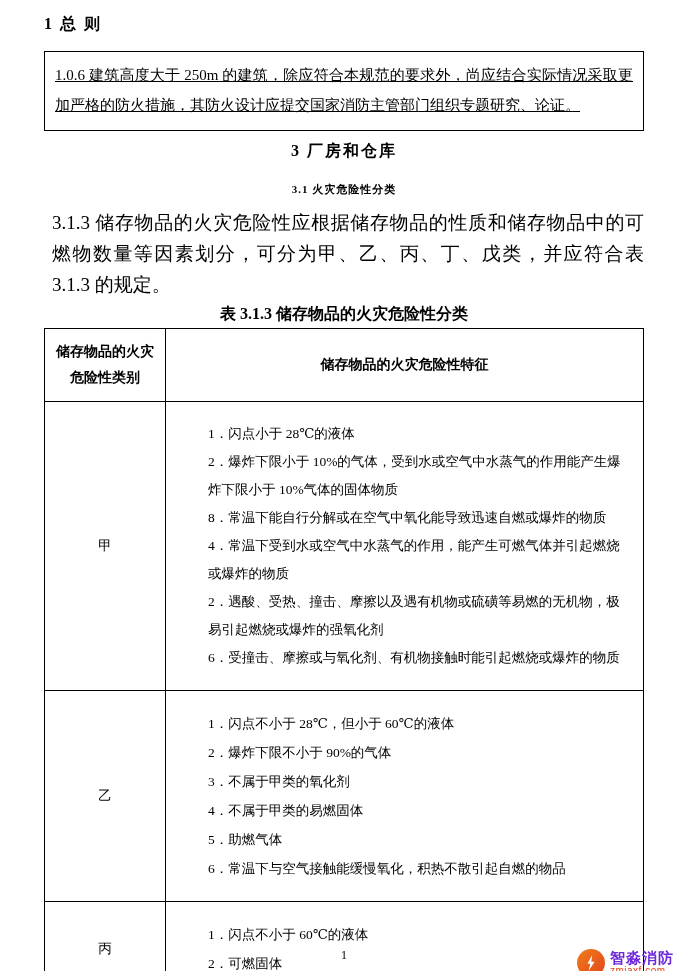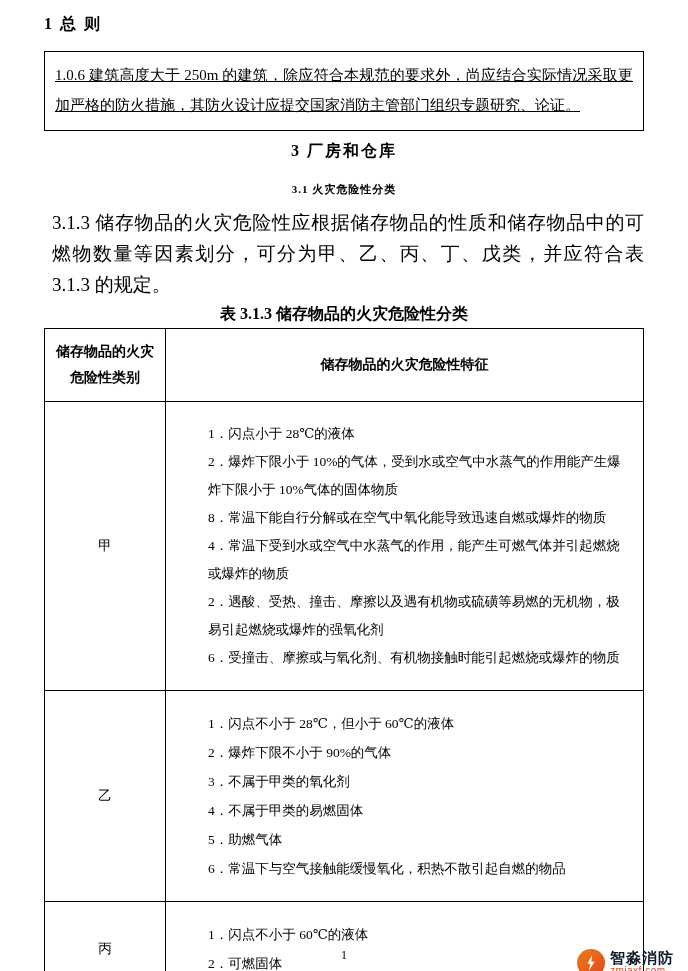--- a/index.html
+++ b/index.html
@@ -143,21 +143,21 @@
     height: 16px;
     background: #ffffff;
     clip-path: polygon(60% 0%, 20% 55%, 45% 55%, 30% 100%, 80% 42%, 52% 42%);
   }
   .wm-text {
     line-height: 1.05;
   }
   .wm-name {
     font-size: 15px;
     font-weight: bold;
-    color: #0f172a;
+    color: #6d28d9;
     font-family: "Liberation Sans", sans-serif;
     letter-spacing: 1px;
   }
   .wm-url {
     font-size: 10px;
     color: #e2461a;
     font-family: "Liberation Sans", sans-serif;
     letter-spacing: 0.5px;
   }
 </style>

